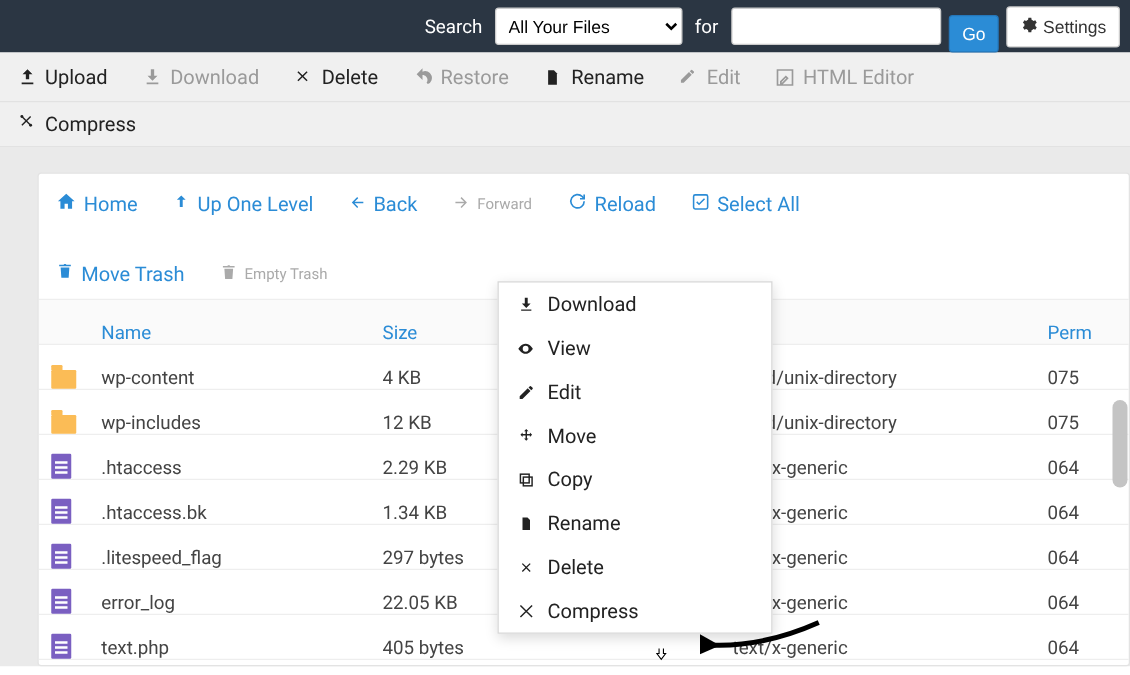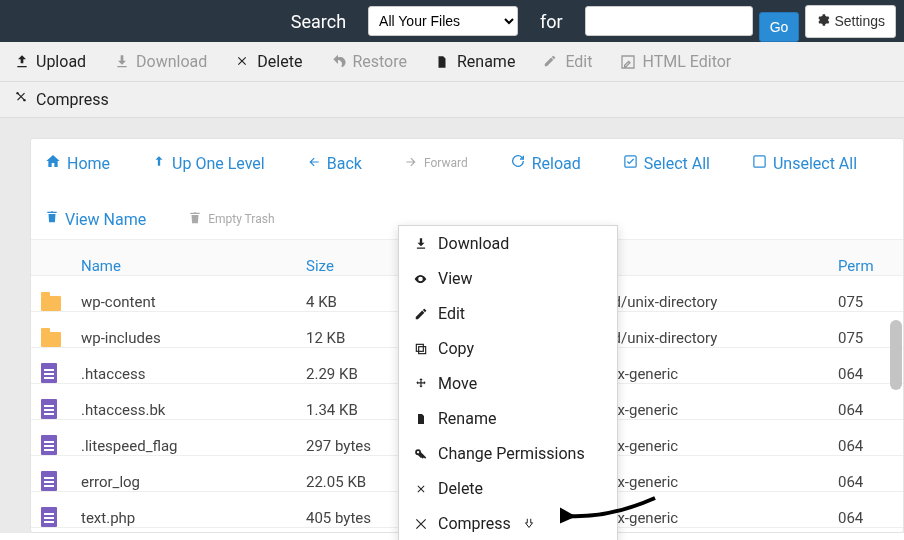--- a/index.html
+++ b/index.html
@@ -18,22 +18,22 @@
     background: #2b3643;
     height: 42px;
     display: flex;
     align-items: center;
     padding: 0 8px 0 0;
     justify-content: flex-end;
     gap: 6px;
   }
   .topbar label.searchlabel, .topbar label.forlabel {
     color: #fff;
-    font-size: 18px;
-    margin: 0 16px;
+    font-size: 15px;
+    margin: 0 4px;
   }
   .topbar select {
     height: 30px;
     border: 1px solid #ccc;
     border-radius: 3px;
     background: #fff;
     width: 150px;
     font-size: 14px;
     padding: 0 6px;
   }
@@ -107,21 +107,21 @@
     border: 1px solid #e3e3e3;
     border-radius: 3px;
     padding-top: 8px;
     height: 395px;
     overflow: hidden;
   }
   .panel-toolbar {
     padding: 6px 14px 10px;
     display: flex;
     flex-wrap: wrap;
-    gap: 42px;
+    gap: 28px;
     row-gap: 18px;
     border-bottom: 1px solid #eee;
   }
   .blue-link {
     color: #2b8cd6;
     font-size: 16px;
     display: inline-flex;
     align-items: center;
     gap: 6px;
     cursor: pointer;
@@ -365,33 +365,27 @@
             </svg></span>
         <span>Reload</span>
       </span>
       <span class="blue-link">
         <span><svg width="15" height="15" viewBox="0 0 24 24" fill="none" stroke="#2b8cd6" stroke-width="2">
               <rect x="3" y="3" width="18" height="18" rx="2"></rect>
               <path d="M7 12l3 3 7-7"></path>
             </svg></span>
         <span>Select All</span>
       </span>
-      <span class="blue-link">
-        <span><svg width="15" height="15" viewBox="0 0 24 24" fill="none" stroke="#2b8cd6" stroke-width="2">
-              <rect x="3" y="3" width="18" height="18" rx="2"></rect>
-            </svg></span>
-        <span>Unselect All</span>
-      </span>
 
       <span class="blue-link" style="width:100%"></span>
       <span class="blue-link">
         <span><svg width="14" height="16" viewBox="0 0 24 24" fill="#2b8cd6">
               <path d="M6 7h12l-1 14H7zM4 5h16V3h-6l-1-1H11l-1 1H4z"></path>
             </svg></span>
-        <span>View Name</span>
+        <span>Move Trash</span>
       </span>
       <span class="gray-link">
         <span><svg width="14" height="16" viewBox="0 0 24 24" fill="#aaa">
               <path d="M6 7h12l-1 14H7zM4 5h16V3h-6l-1-1H11l-1 1H4z"></path>
             </svg></span>
         <span>Empty Trash</span>
       </span>
     </div>
 
     <div class="file-table">
@@ -493,50 +487,42 @@
   <div class="ctx-item">
       <span class="ctx-ico">
         <svg width="14" height="14" viewBox="0 0 24 24" fill="#222">
           <path d="M3 17.25V21h3.75L17.81 9.94l-3.75-3.75L3 17.25zM20.71 7.04a1 1 0 000-1.41l-2.34-2.34a1 1 0 00-1.41 0l-1.83 1.83 3.75 3.75 1.83-1.83z"></path>
         </svg>
       </span>
       <span>Edit</span>
     </div>
   <div class="ctx-item">
       <span class="ctx-ico">
+        <svg width="14" height="14" viewBox="0 0 24 24" fill="#222">
+          <path d="M12 2l3 3h-2v4h4V7l3 3-3 3v-2h-4v4h2l-3 3-3-3h2v-4H7v2l-3-3 3-3v2h4V5H9z"></path>
+        </svg>
+      </span>
+      <span>Move</span>
+    </div>
+  <div class="ctx-item">
+      <span class="ctx-ico">
         <svg width="14" height="14" viewBox="0 0 24 24" fill="none" stroke="#222" stroke-width="2">
           <rect x="8" y="8" width="12" height="12"></rect>
           <rect x="4" y="4" width="12" height="12"></rect>
         </svg>
       </span>
       <span>Copy</span>
     </div>
   <div class="ctx-item">
       <span class="ctx-ico">
-        <svg width="14" height="14" viewBox="0 0 24 24" fill="#222">
-          <path d="M12 2l3 3h-2v4h4V7l3 3-3 3v-2h-4v4h2l-3 3-3-3h2v-4H7v2l-3-3 3-3v2h4V5H9z"></path>
-        </svg>
-      </span>
-      <span>Move</span>
-    </div>
-  <div class="ctx-item">
-      <span class="ctx-ico">
         <svg width="12" height="14" viewBox="0 0 24 24" fill="#222">
           <path d="M6 2h8l4 4v16H6z"></path>
         </svg>
       </span>
       <span>Rename</span>
-    </div>
-  <div class="ctx-item">
-      <span class="ctx-ico">
-        <svg width="14" height="14" viewBox="0 0 24 24" fill="#222">
-          <path d="M7 14a5 5 0 115-5l9 9-2 2-2-2-2 2-2-2-1 1zM7 7a2 2 0 100 4 2 2 0 000-4z"></path>
-        </svg>
-      </span>
-      <span>Change Permissions</span>
     </div>
   <div class="ctx-item">
       <span class="ctx-ico">
         <svg width="12" height="12" viewBox="0 0 24 24" fill="#222">
           <path d="M19 6.41L17.59 5 12 10.59 6.41 5 5 6.41 10.59 12 5 17.59 6.41 19 12 13.41 17.59 19 19 17.59 13.41 12z"></path>
         </svg>
       </span>
       <span>Delete</span>
     </div>
   <div class="ctx-item">

